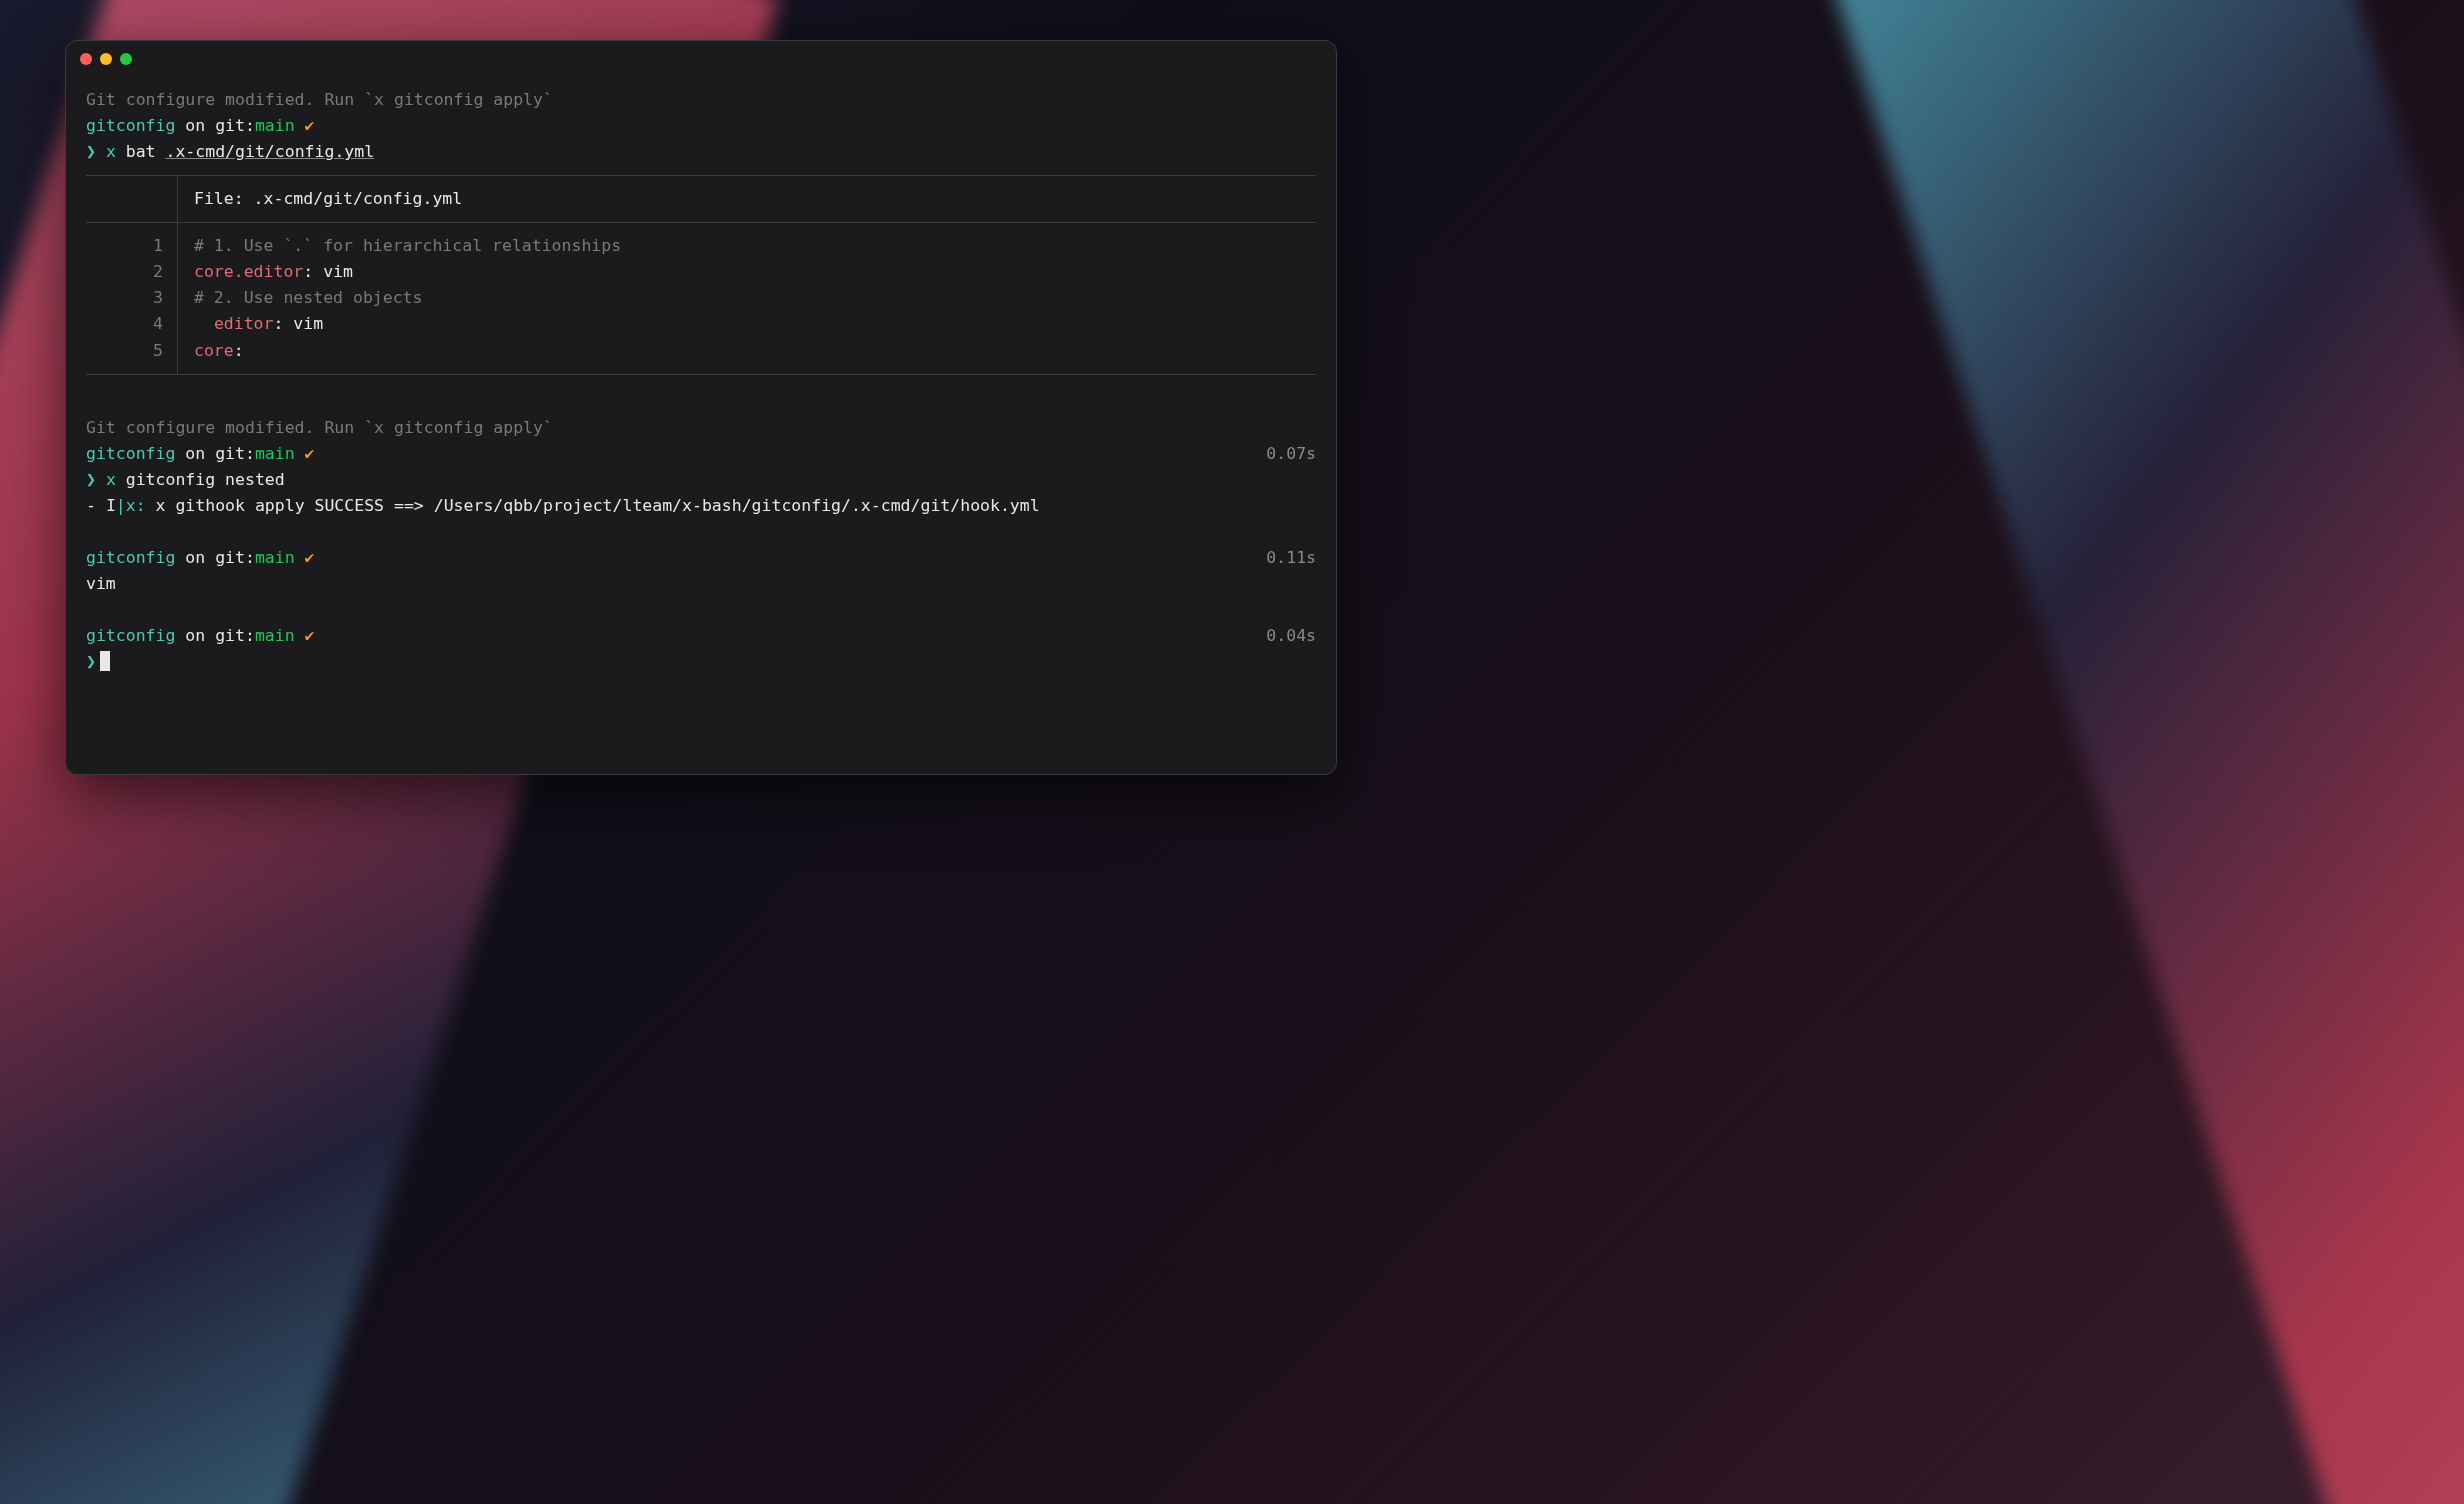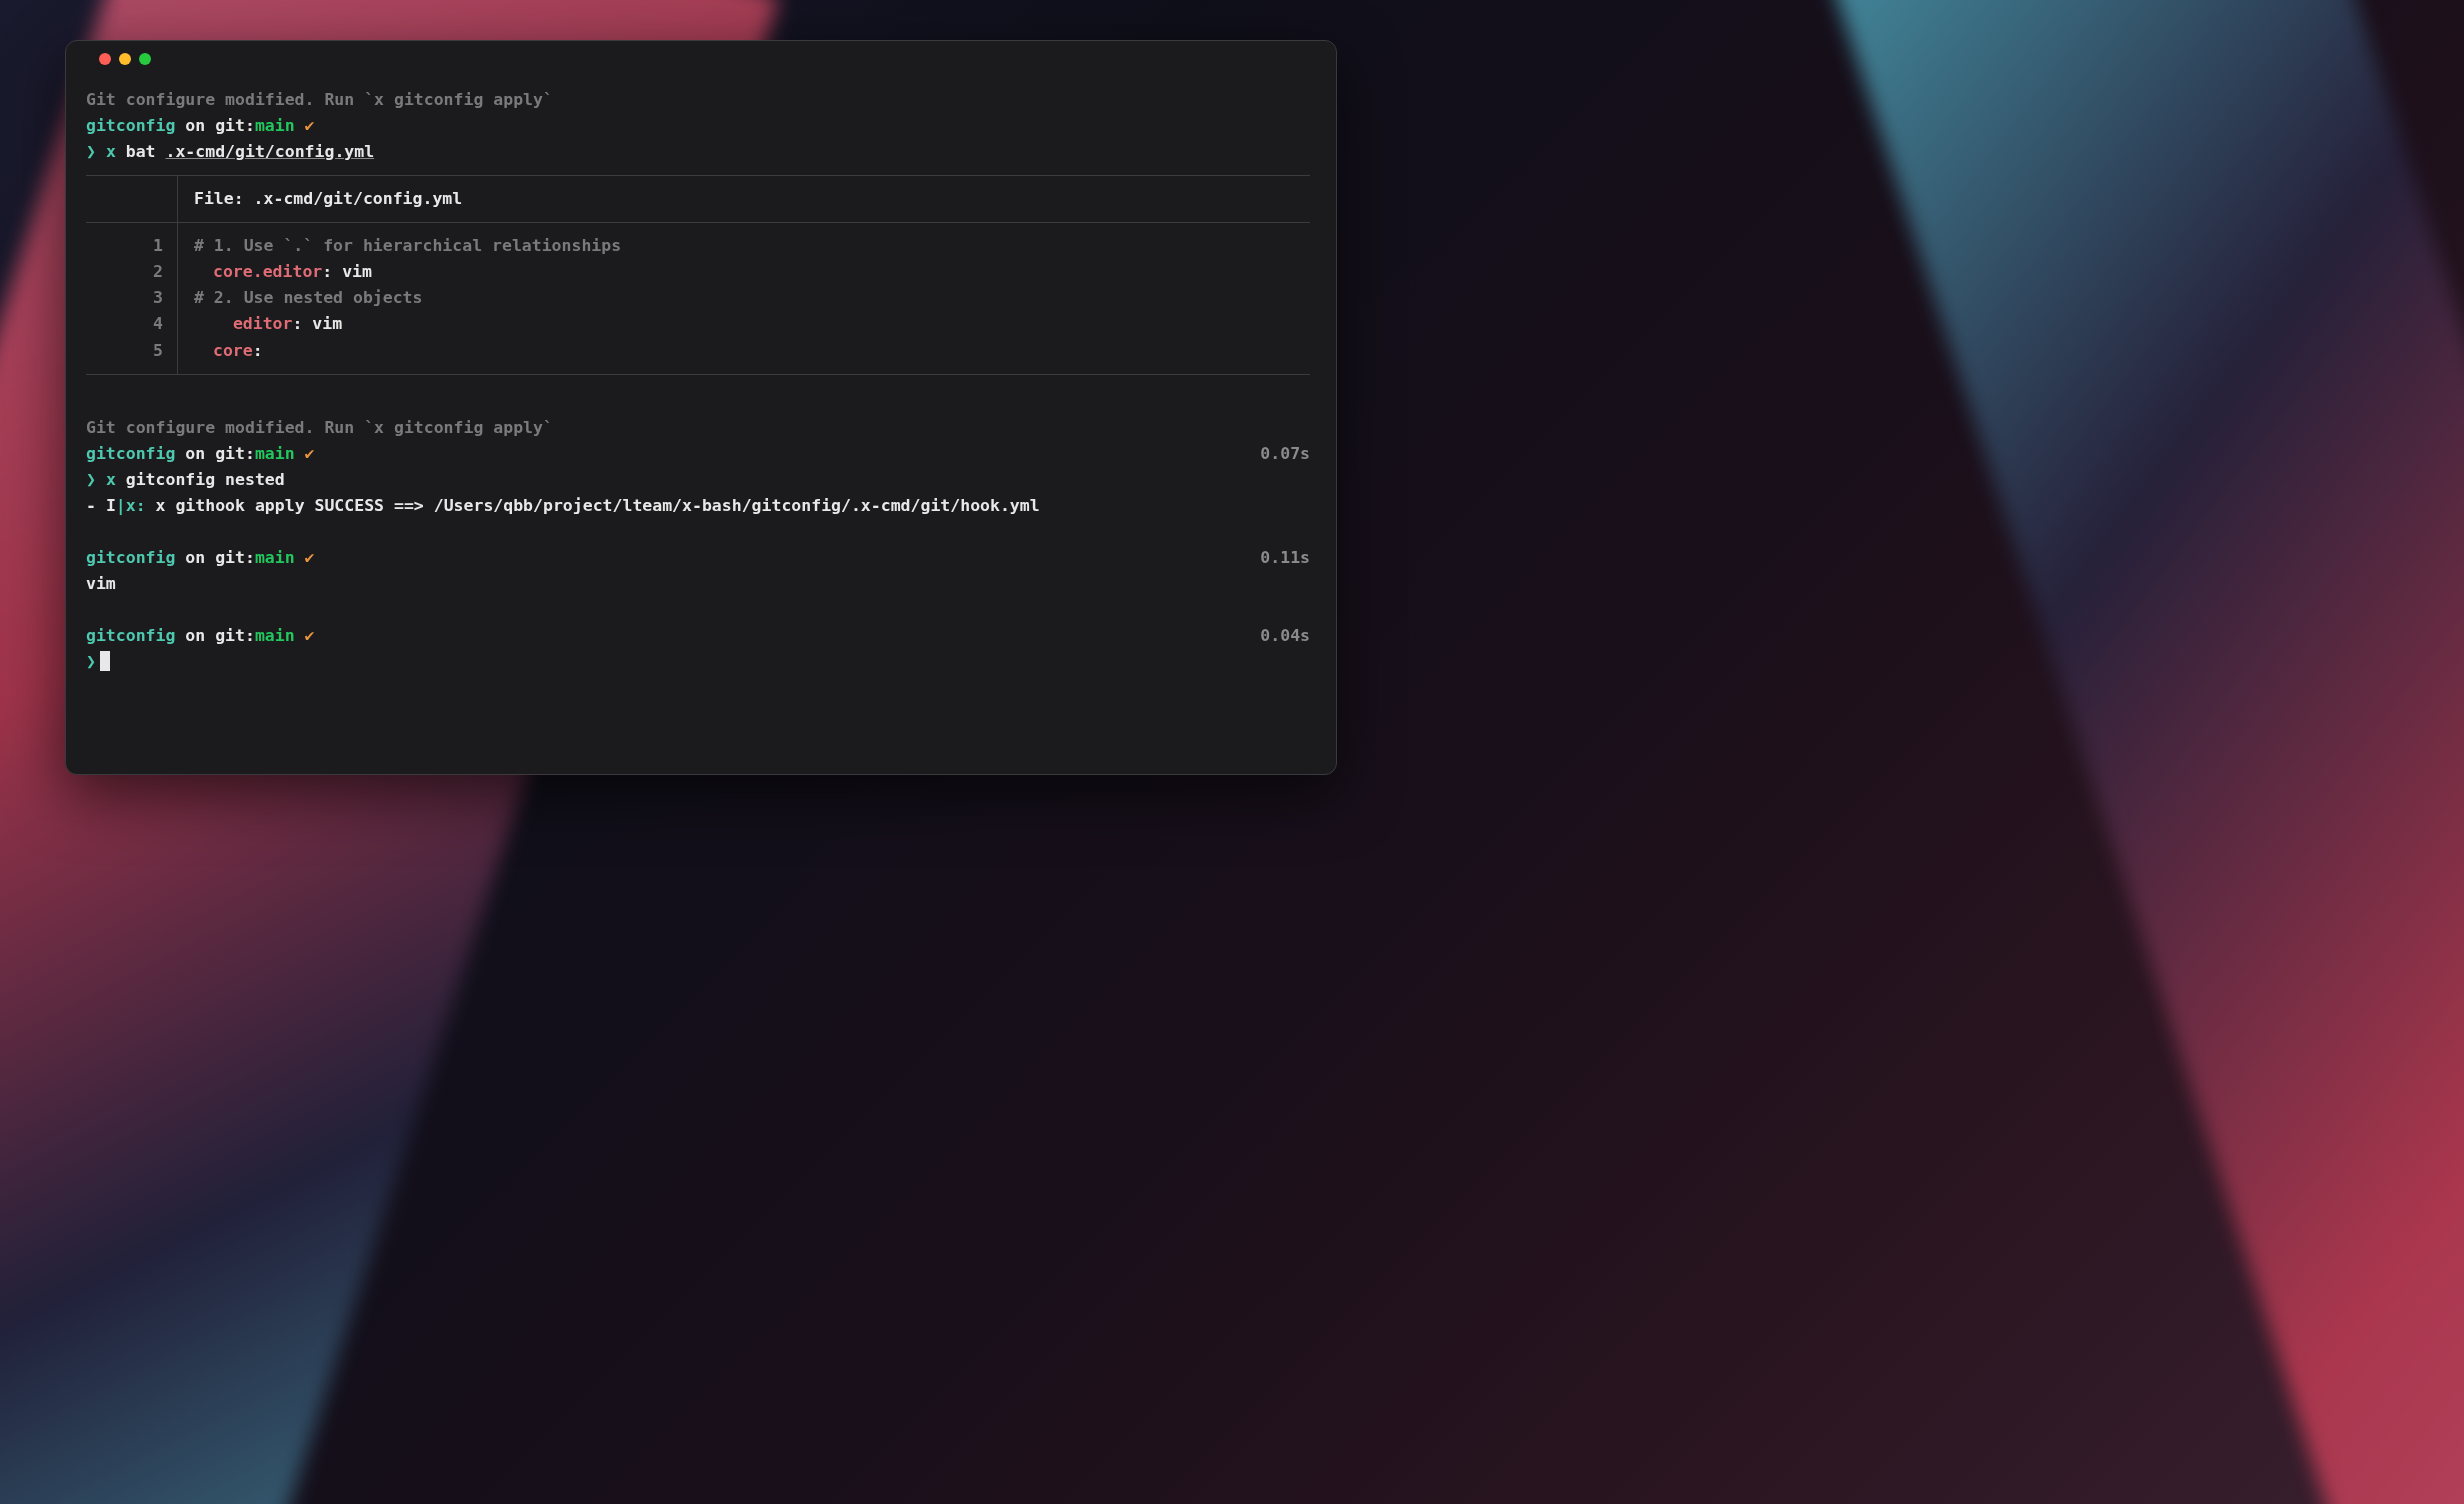--- a/index.html
+++ b/index.html
@@ -43,39 +43,38 @@
     display: flex; align-items: center;
     padding: 0 14px;
   }
   .traffic { display: flex; gap: 8px; }
   .dot { width: 12px; height: 12px; border-radius: 50%; }
   .dot.red { background: #ff5f56; }
   .dot.yellow { background: #ffbd2e; }
   .dot.green { background: #27c93f; }
 
   .content {
-    padding: 10px 6px 20px 0;
+    padding: 10px 0 20px 0;
     font-size: 16.5px;
     line-height: 1.58;
     color: #e8e8e8;
-    font-weight: bold;
   }
   .row { padding: 0 20px; white-space: pre; }
   .row.rel { position: relative; }
   .timing {
     position: absolute; right: 20px; top: 0;
     color: #8a8a8a;
   }
 
   .dim { color: #7a7a7a; }
   .teal { color: #4ec9b0; }
   .orange { color: #22c55e; }
   .white { color: #e8e8e8; }
   .yellow { color: #d6c98a; }
-  .red { color: #e06c75; margin-left: 19px; }
+  .red { color: #e06c75; }
   .check { color: #e89440; }
   .pipe-green { color: #4ec9b0; }
 
   .underline { text-decoration: underline; text-decoration-color: #888; }
 
   .bat-box { margin: 10px 20px 14px 20px; }
   .bat-hr { border: none; border-top: 1px solid #3c3c40; }
   .bat-header {
     display: flex;
     border-bottom: 1px solid #3c3c40;

